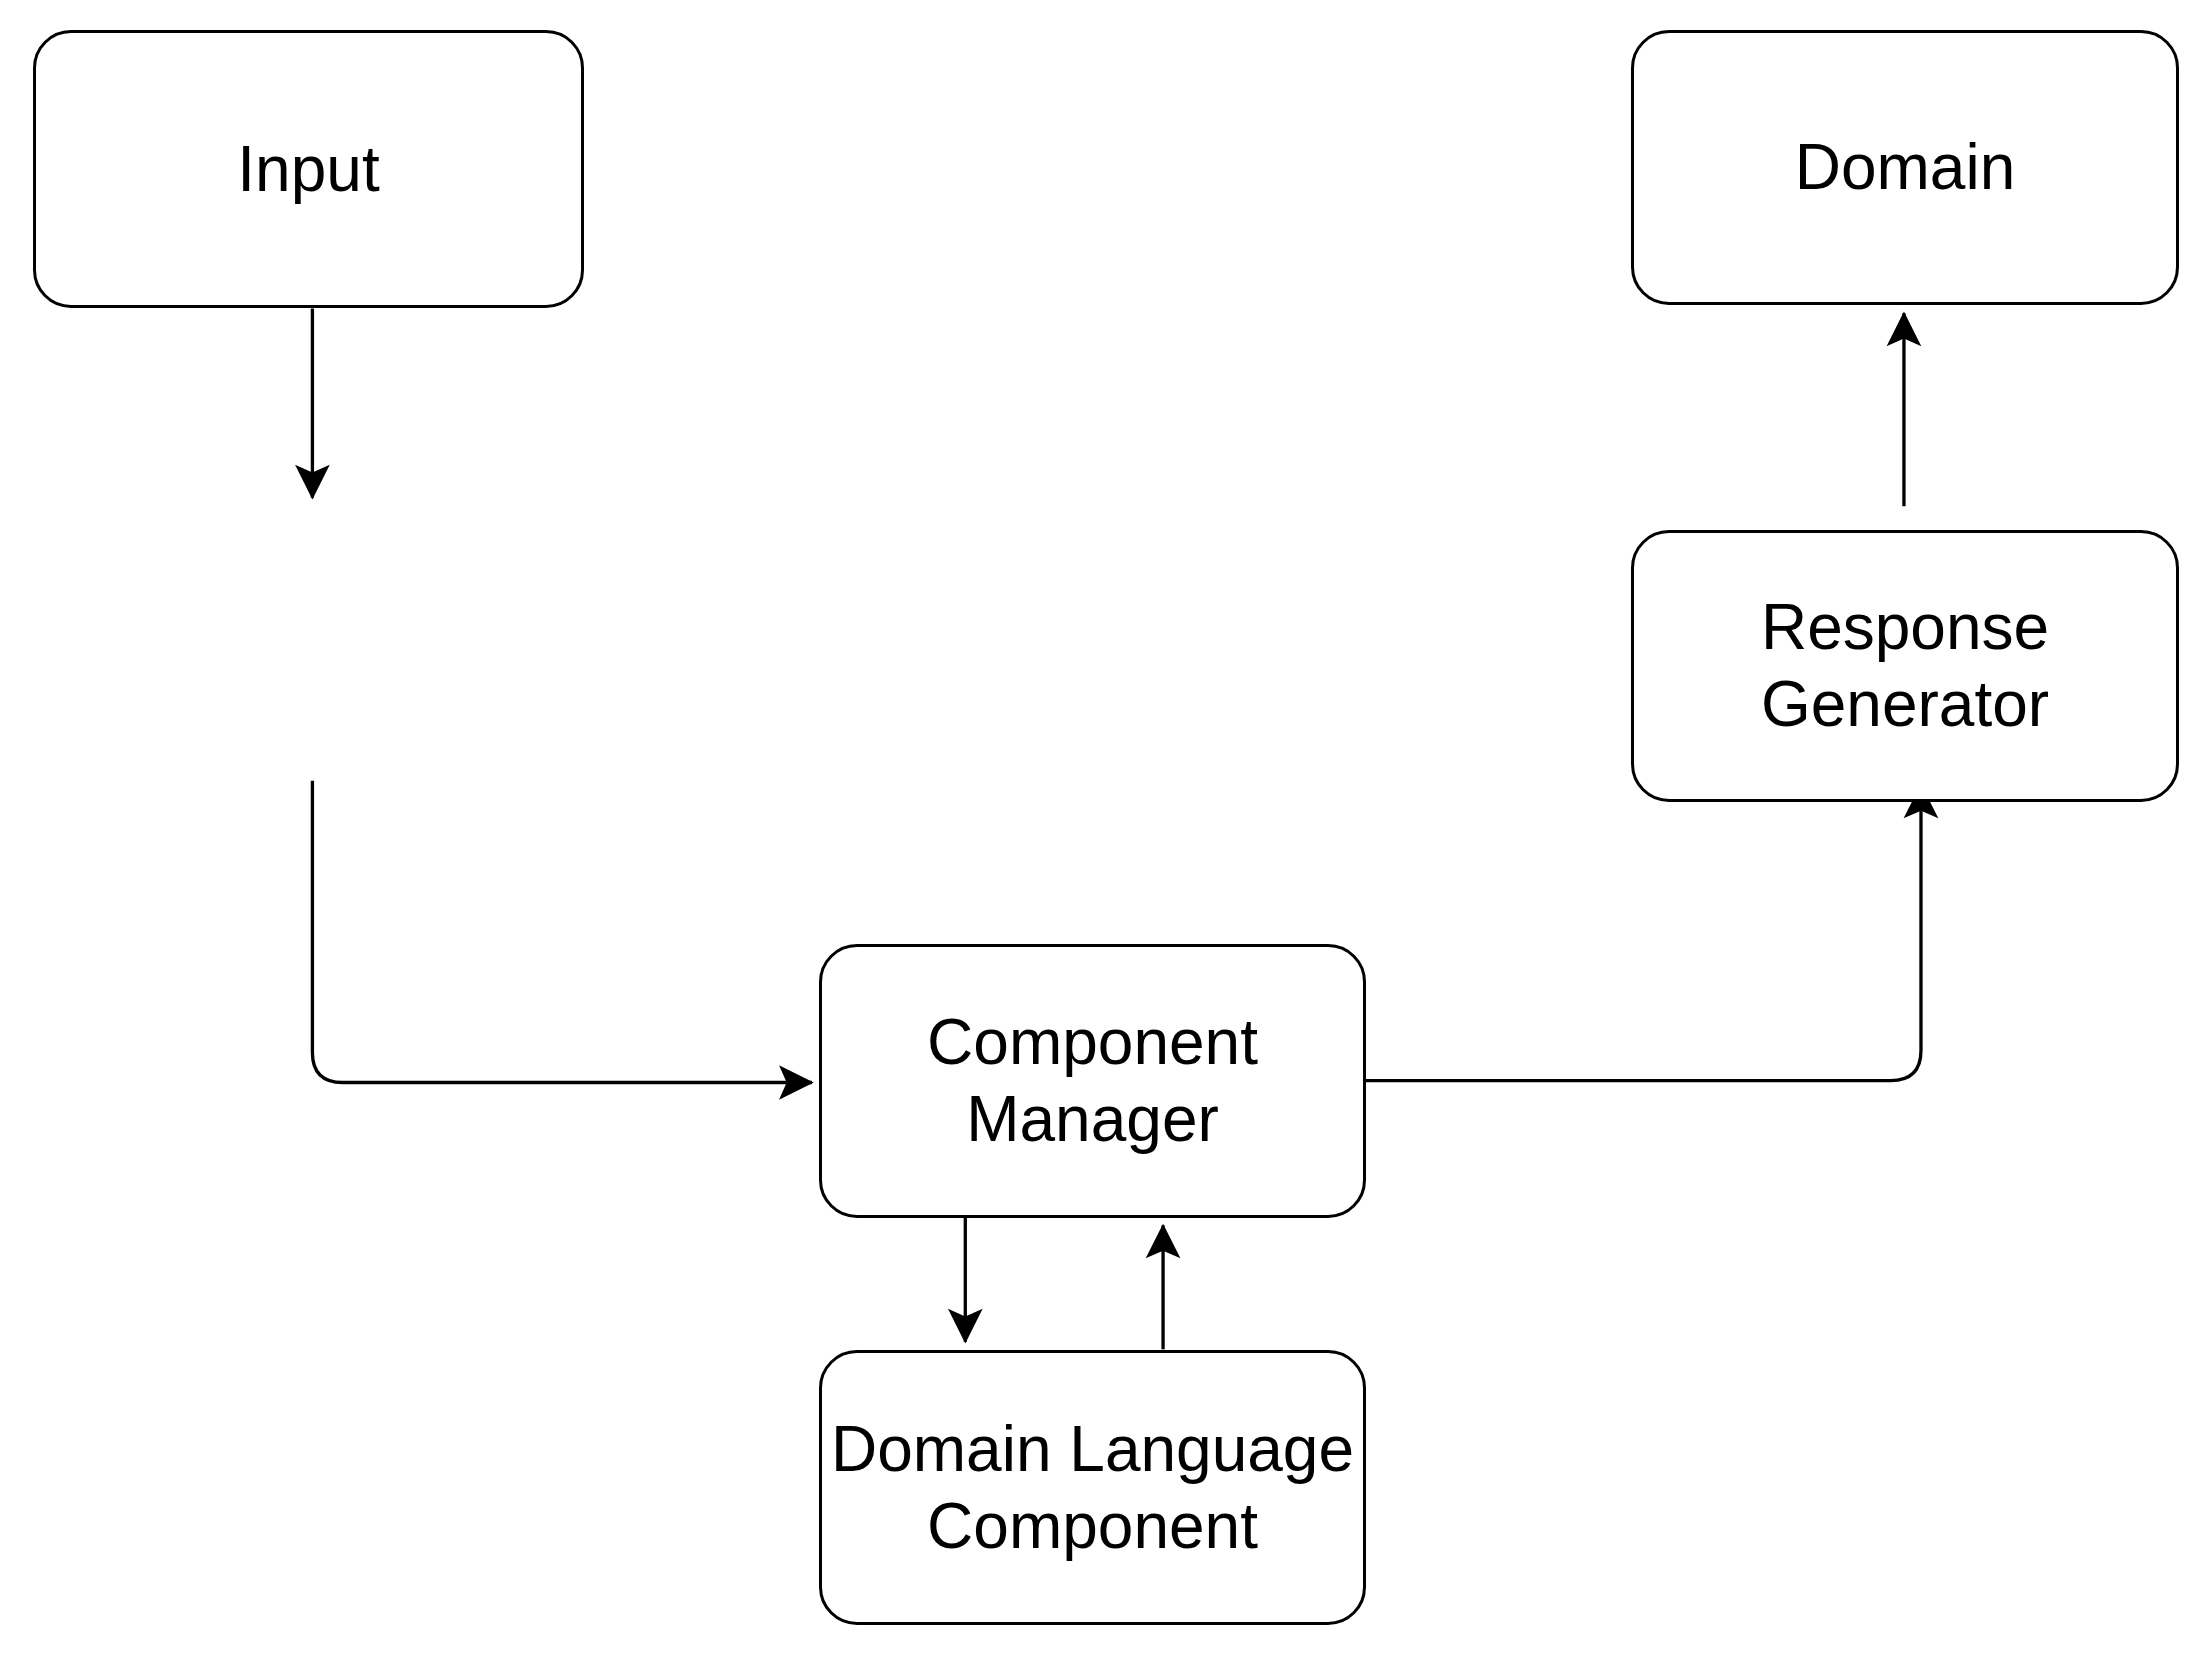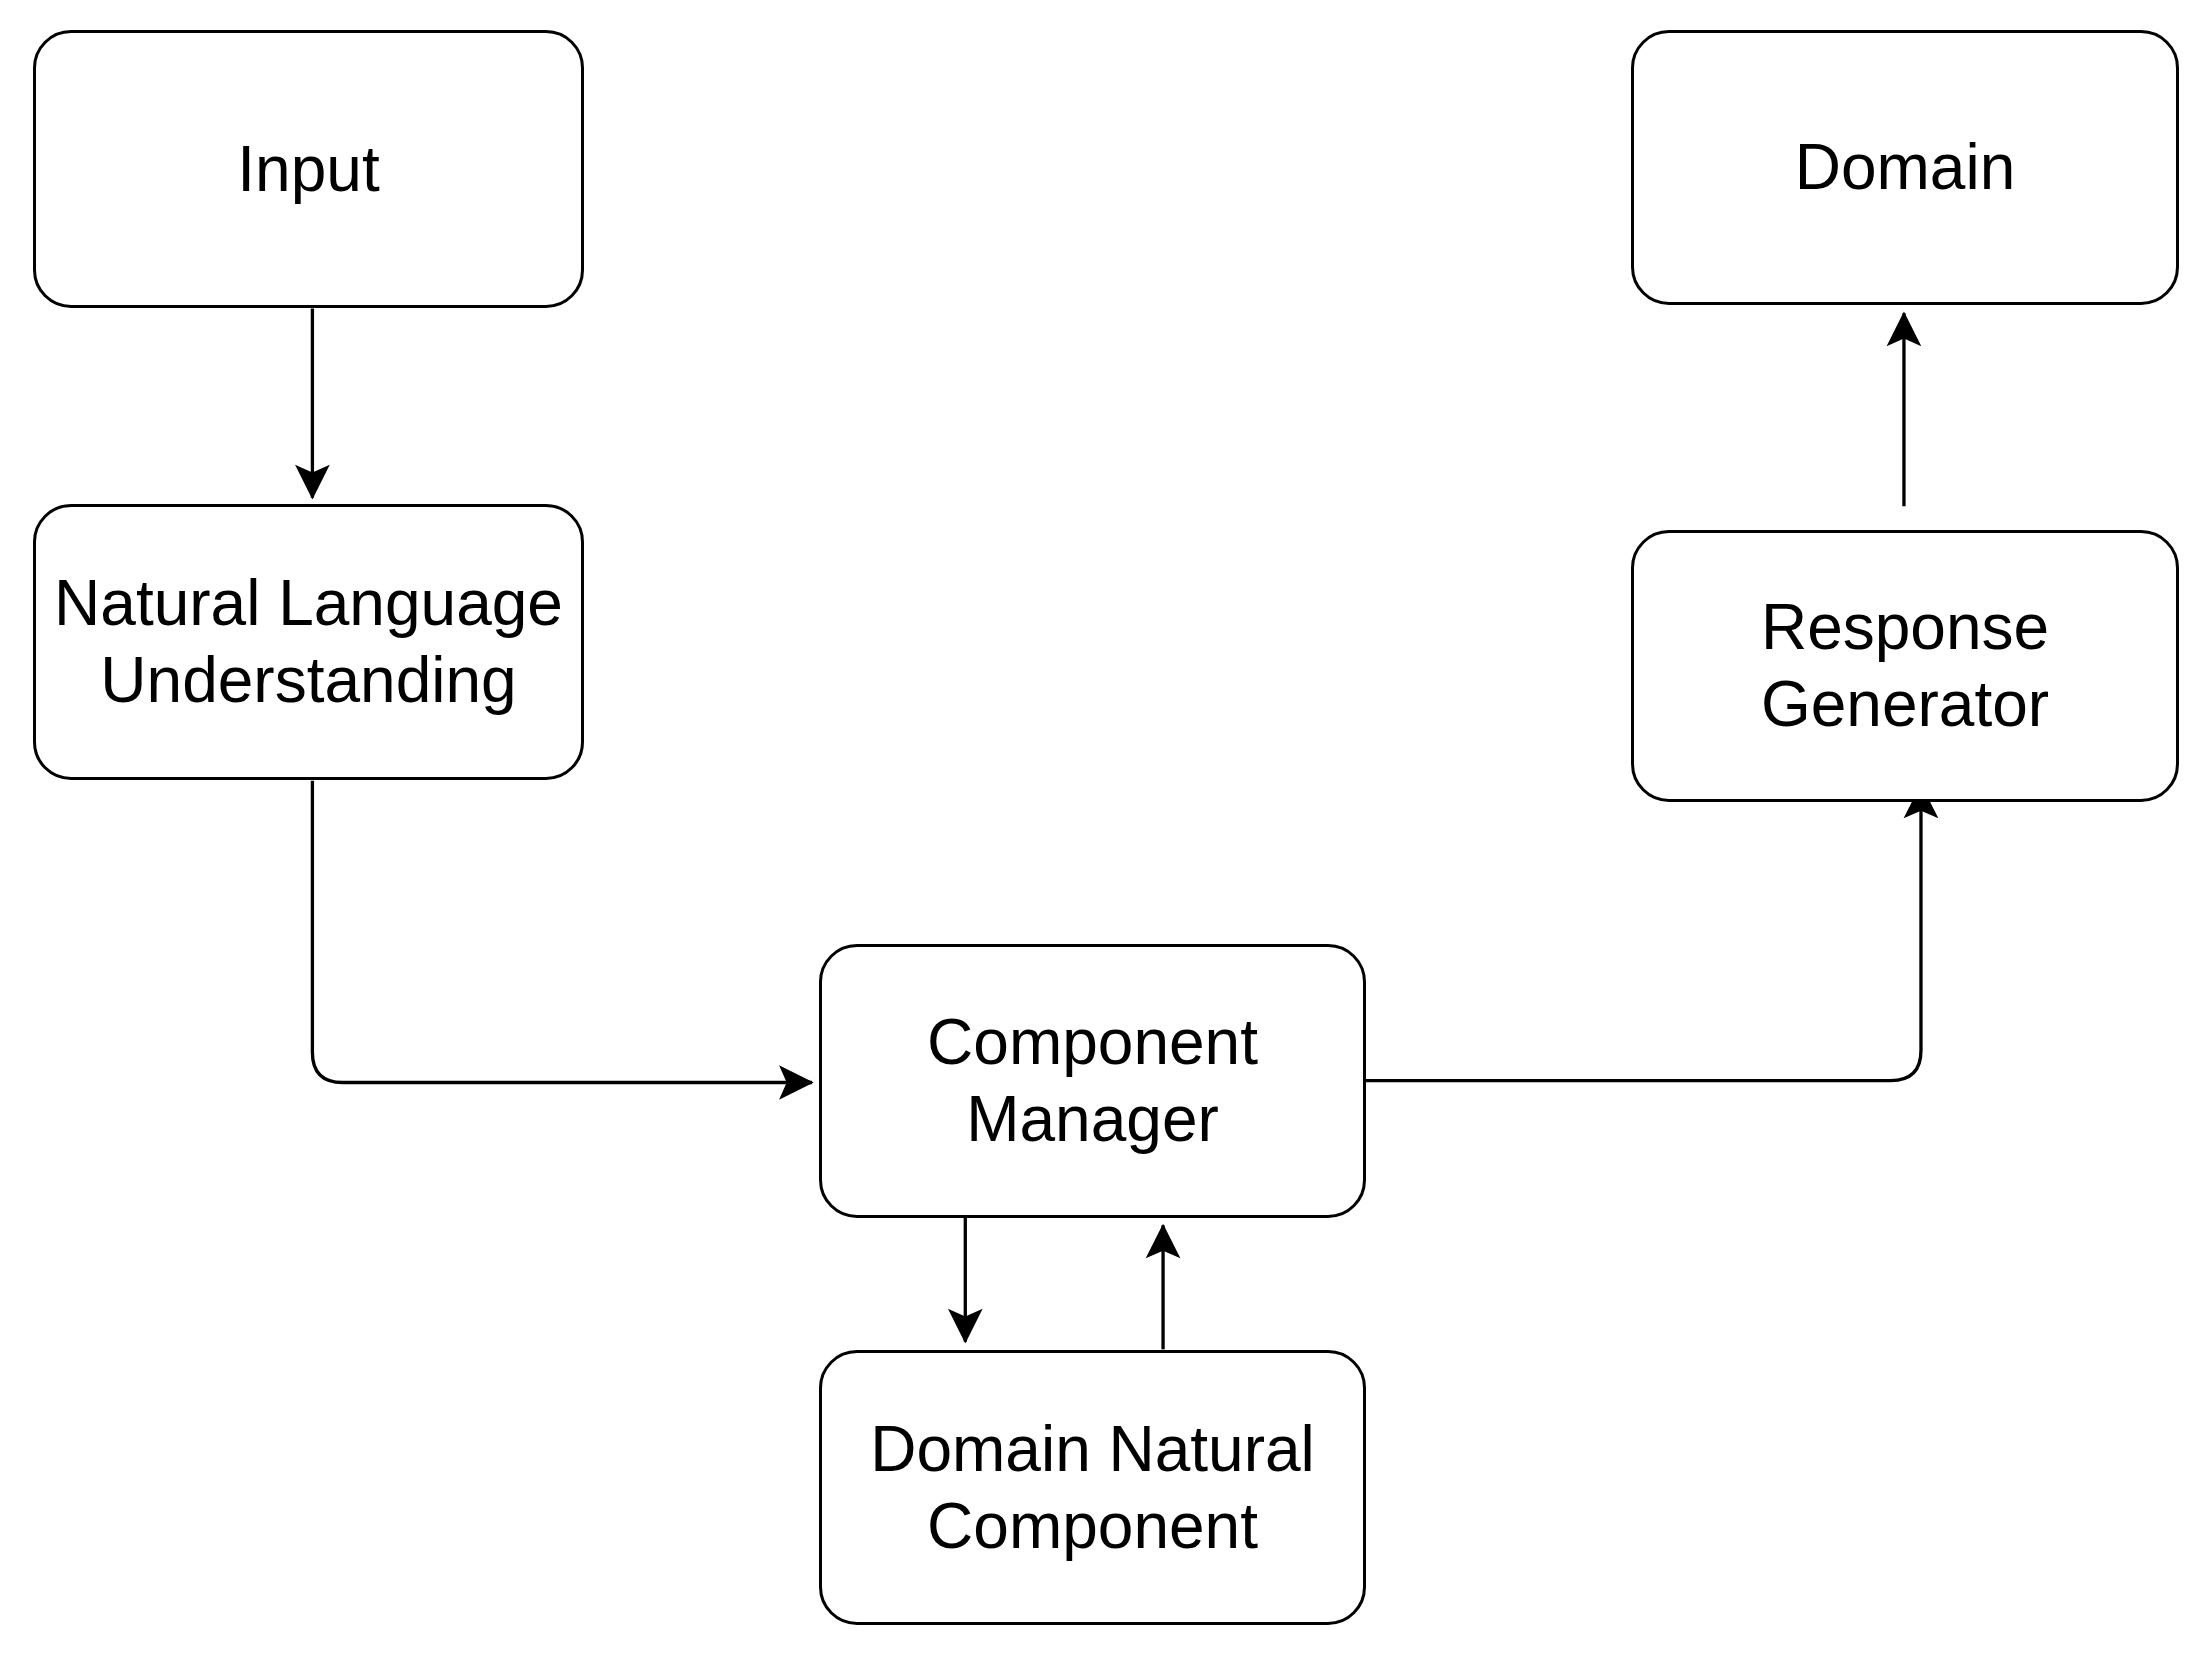--- a/index.html
+++ b/index.html
@@ -80,30 +80,27 @@
   </svg>
 
   <div class="node node-input">
     <span class="node-label">Input</span>
   </div>
 
   <div class="node node-output">
     <span class="node-label">Domain</span>
   </div>
 
-  <div class="node node-nlu">
-    <span class="node-label">Natural Language Understanding</span>
-  </div>
 
   <div class="node node-response-generator">
     <span class="node-label">Response Generator</span>
   </div>
 
   <div class="node node-dialogue-manager">
     <span class="node-label">Component Manager</span>
   </div>
 
   <div class="node node-domain-specific">
-    <span class="node-label">Domain Natural Component</span>
+    <span class="node-label">Domain Language Component</span>
   </div>
 
 </div>
 
 
 </body></html>

